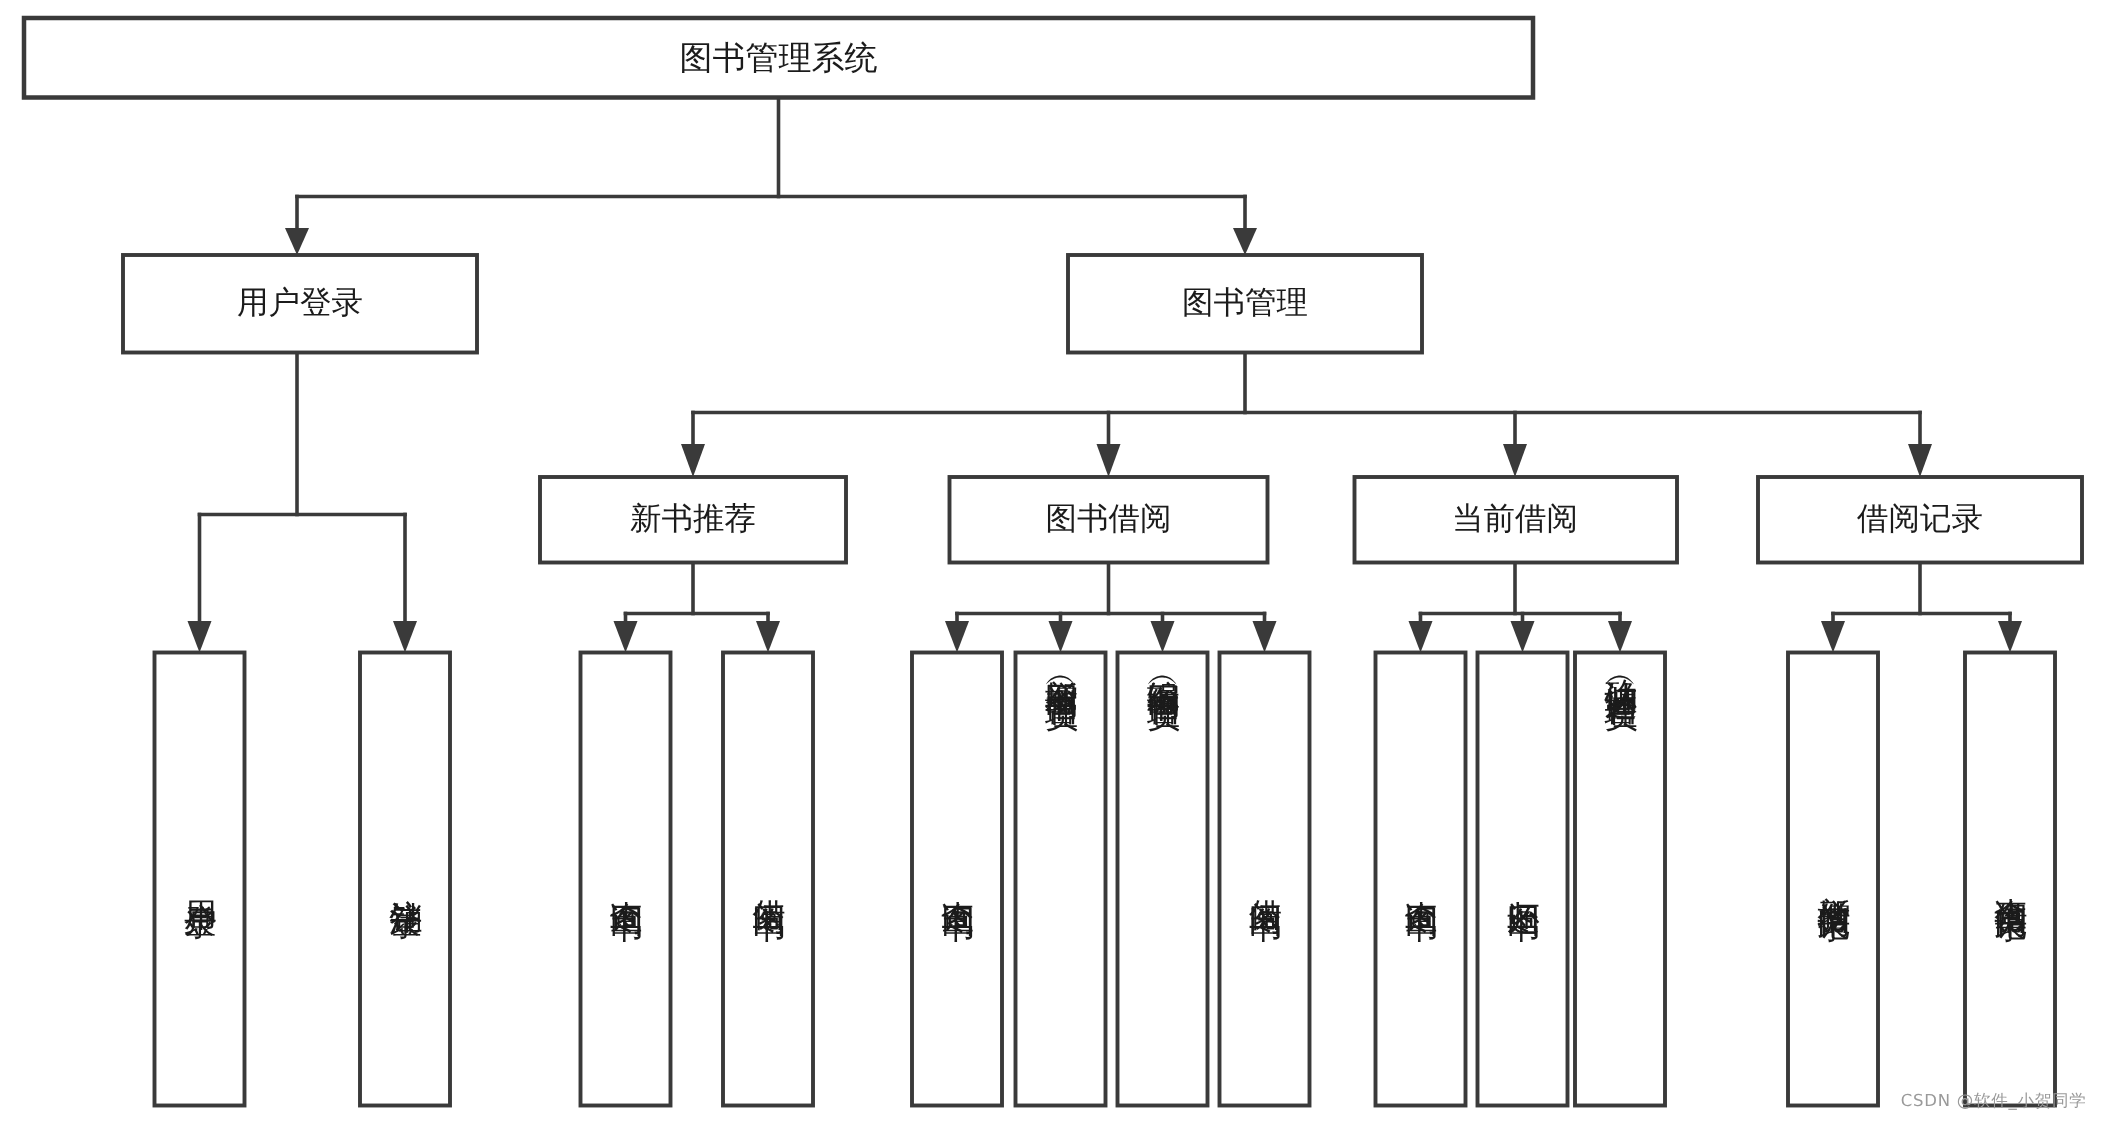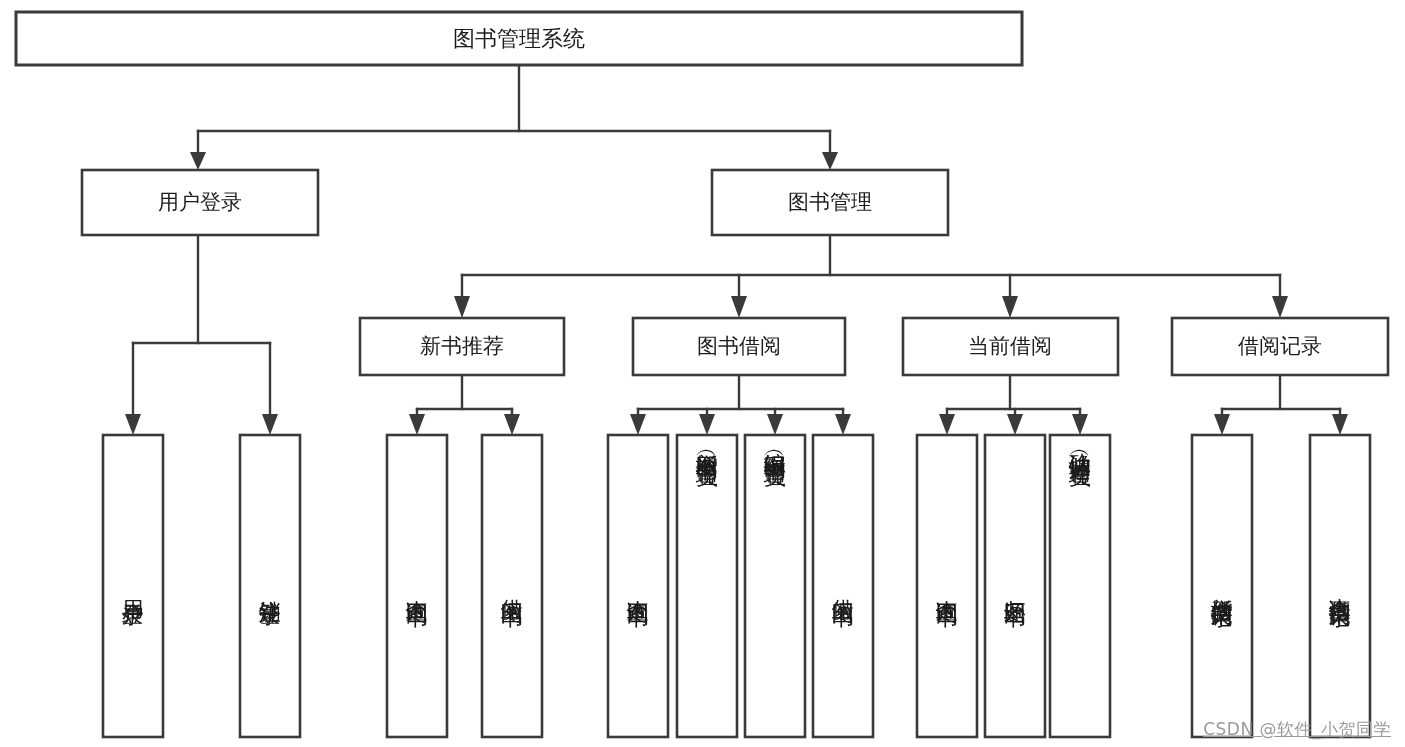--- a/index.html
+++ b/index.html
@@ -66,25 +66,24 @@
     line-height: 1.06;
     letter-spacing: 2px;
     color: #1b1b1b;
     white-space: nowrap;
   }
   .watermark {
     position: absolute;
     right: 14px;
     bottom: 6px;
     font-family: "DejaVu Sans", "Liberation Sans", sans-serif;
-    font-size: 17px;
+    font-size: 11px;
     color: #9a9a9a;
     letter-spacing: 0.5px;
     white-space: nowrap;
-    text-decoration: underline;
   }
 </style>
 </head>
 <body>
 
 <div id="stage">
 
   <svg id="diagram" viewBox="0 0 1405 747">
 
     <g>

